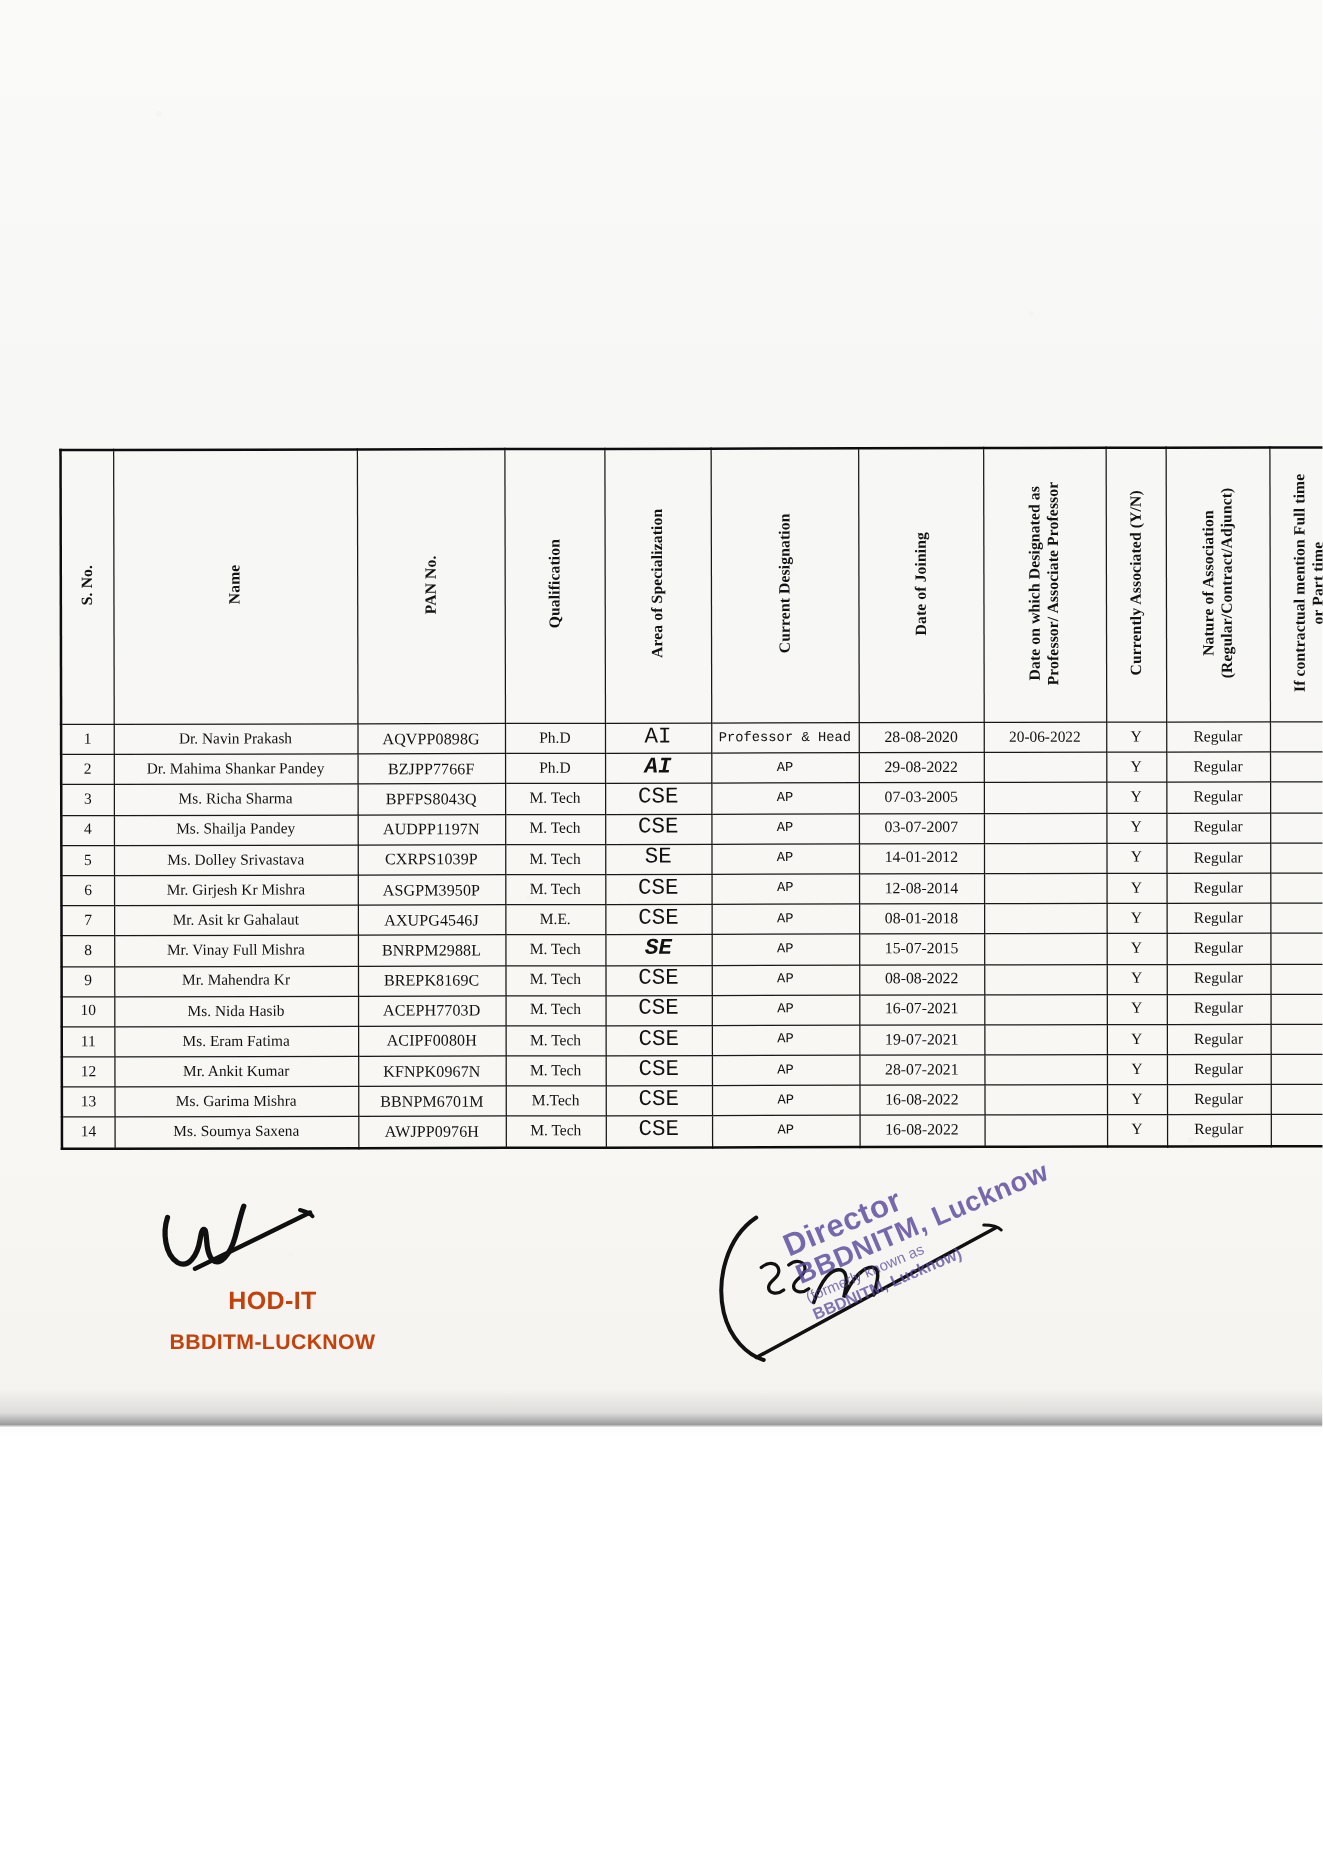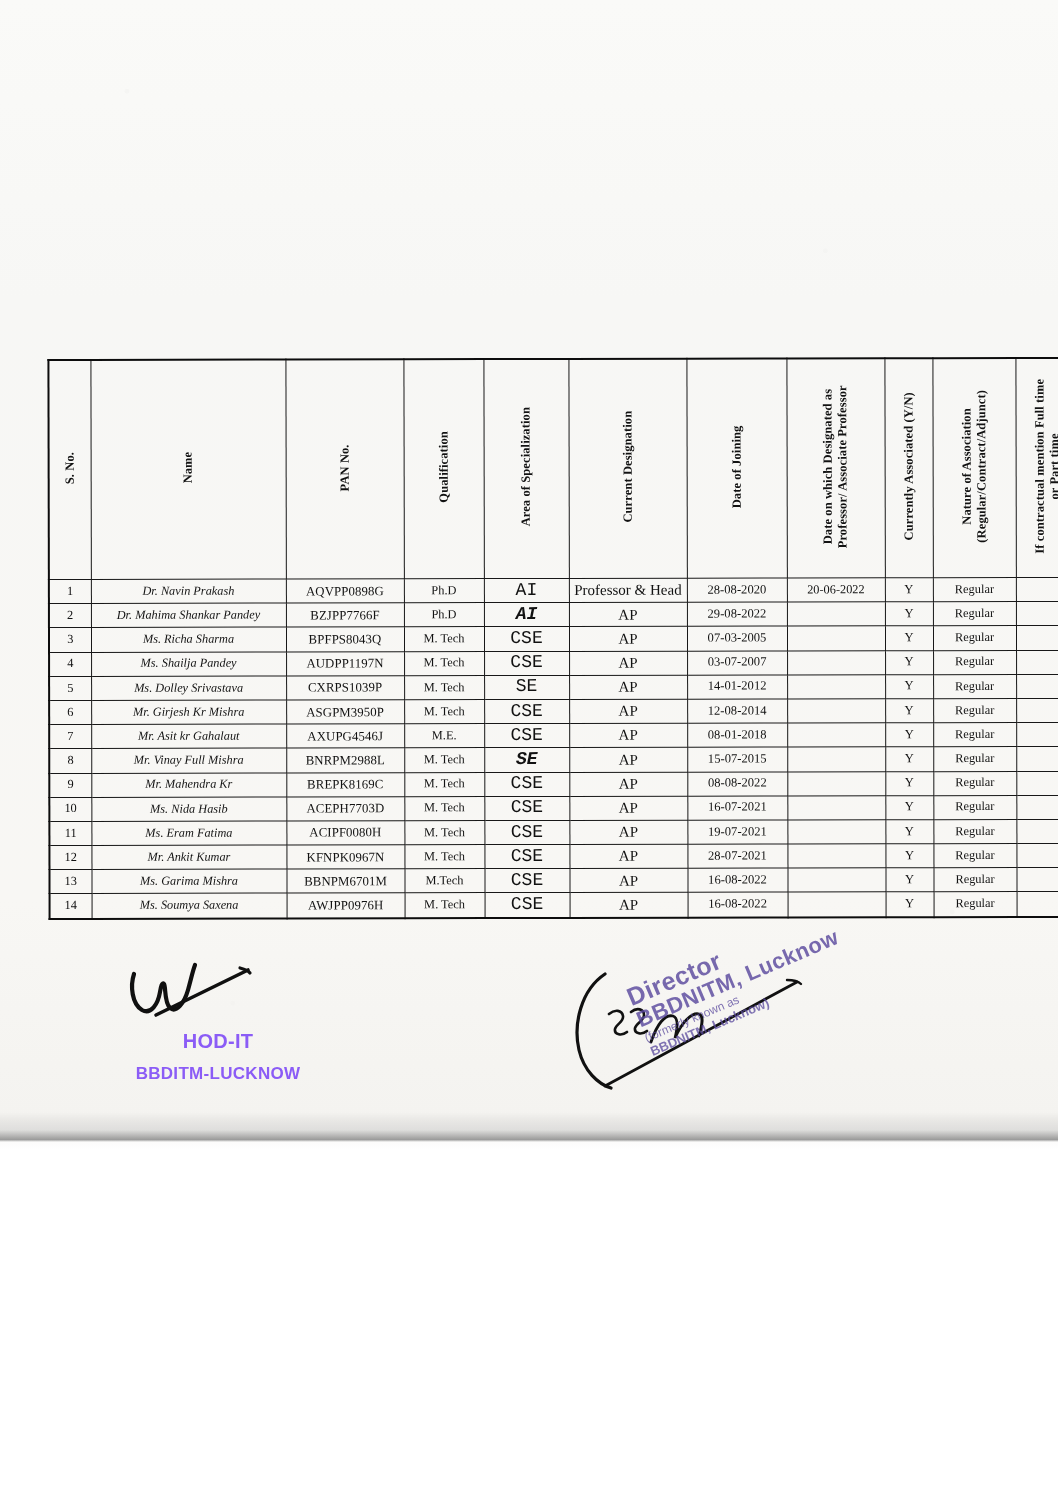--- a/index.html
+++ b/index.html
@@ -102,25 +102,25 @@
   }
 
   
   tbody tr { height: 23.2px; }
   tbody td {
     font-size: 12.6px;
     line-height: 1.1;
     height: 23.2px;
   }
   td.c-sno    { font-size: 12.4px; }
-  td.c-name   { text-align: left; padding-left: 5px; font-size: 12.3px; font-style: italic; }
+  td.c-name   { text-align: left; padding-left: 5px; font-size: 12.3px; }
   td.c-pan    { font-size: 12.8px; letter-spacing: .1px; }
   td.c-qual   { font-size: 12.4px; }
   td.c-area   { font-size: 18px; font-family: Liberation Mono, monospace; }
-  td.c-desig  { font-size: 15px; }
+  td.c-desig  { font-size: 11px; font-family: Liberation Mono, monospace; }
   td.c-doj    { font-size: 12.6px; font-weight: normal; }
   td.c-ddes   { font-size: 12.3px; margin-top: 42px; }
   td.c-assoc  { font-size: 12.6px; }
   td.c-nature { font-size: 12.4px; }
   td.italic   { font-style: italic; font-weight: bold; }
 
   
   col.w-sno    { width: 42px; }
   col.w-name   { width: 195px; }
   col.w-pan    { width: 118px; }
@@ -142,21 +142,21 @@
     text-align: center;
   }
   #hod-signature {
     height: 78px;
     position: relative;
   }
   #hod-signature svg { display: block; margin: 0 auto; }
   #hod-title, #hod-org {
     font-family: "Liberation Sans", sans-serif;
     font-weight: bold;
-    color: #8b5cf6;
+    color: #c2410c;
     letter-spacing: .3px;
   }
   #hod-title { font-size: 20px; line-height: 1.1; }
   #hod-org   { font-size: 17px; line-height: 1.25; margin-top: 11px; }
 
   
   #director-block {
     position: absolute;
     left: 565px;
     top: 968px;

